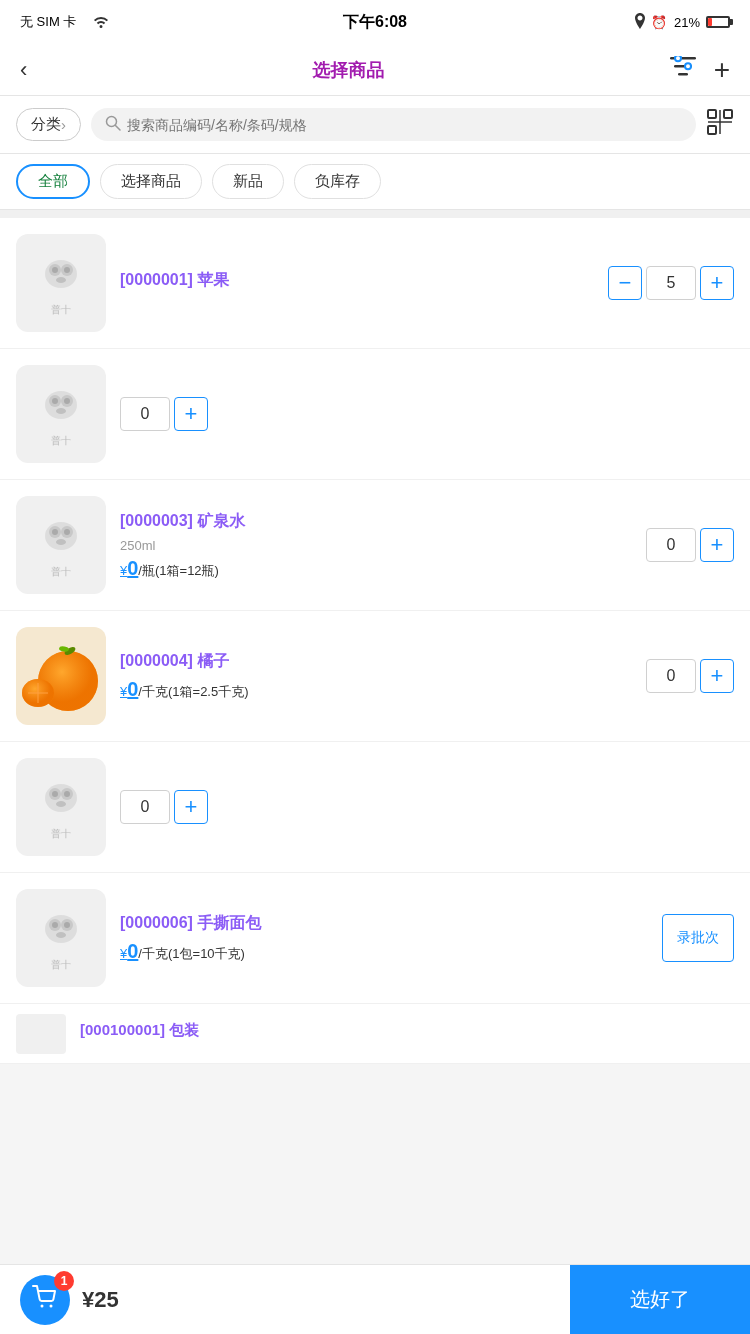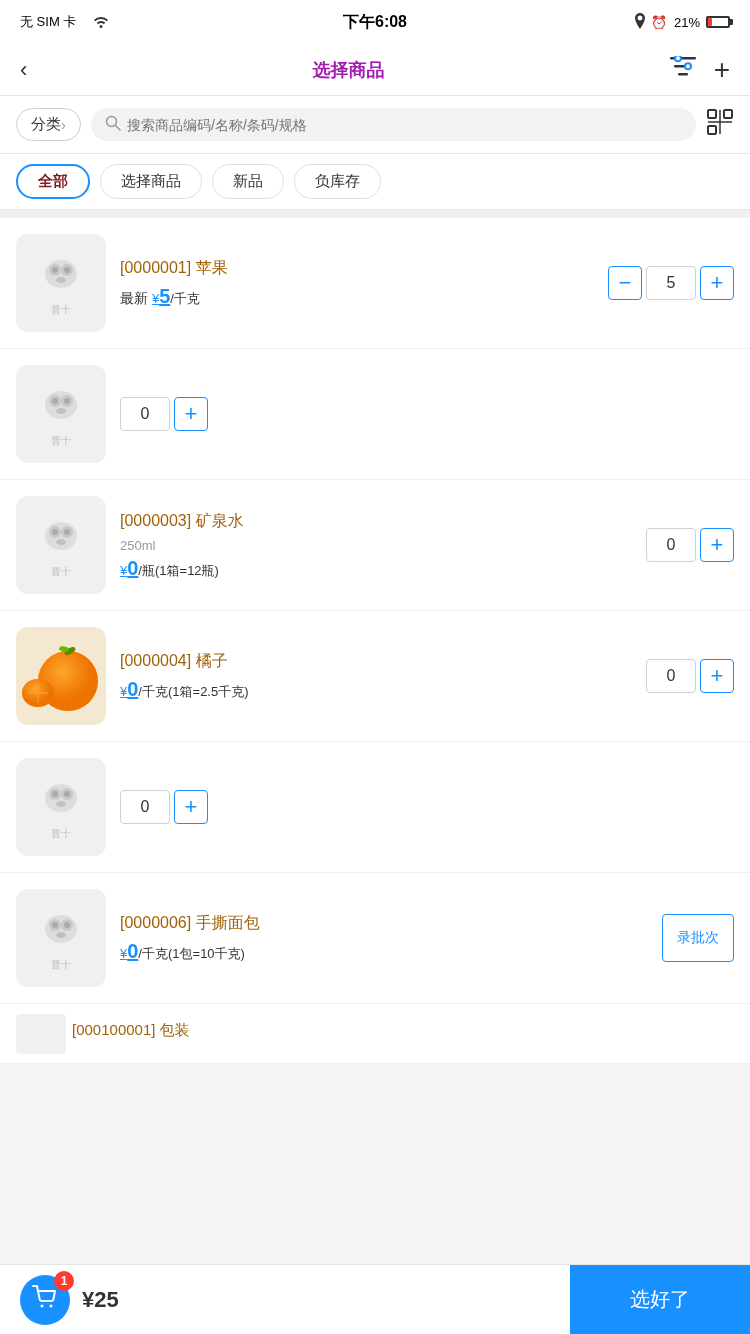--- a/index.html
+++ b/index.html
@@ -121,22 +121,22 @@
       padding: 6px 20px;
       border-radius: 20px;
       font-size: 15px;
       cursor: pointer;
       border: 1px solid #e0e0e0;
       background: #fff;
       color: #333;
     }
     .tab-item.active {
       border: 2px solid #1890ff;
-      color: #7f1d1d;
-      font-weight: 700;
+      color: #15803d;
+      font-weight: 400;
     }
 
     
     .divider {
       height: 8px;
       background: #f0f0f0;
     }
 
     
     .product-list {
@@ -174,22 +174,22 @@
     .owl-text {
       font-size: 10px;
       color: #bbb;
       margin-top: 2px;
     }
     .product-info {
       flex: 1;
     }
     .product-name {
       font-size: 16px;
-      color: #a16207;
-      font-weight: 400;
+      color: #8b5cf6;
+      font-weight: 700;
       margin-bottom: 6px;
     }
     .product-spec {
       font-size: 13px;
       color: #999;
       margin-bottom: 4px;
     }
     .product-price {
       font-size: 14px;
       color: #333;
@@ -316,21 +316,21 @@
       align-items: center;
       justify-content: center;
     }
 
     
     .partial-item {
       background: #fff;
       padding: 16px;
       display: flex;
       align-items: center;
-      gap: 6px;
+      gap: 14px;
       border-bottom: 1px solid #f0f0f0;
       overflow: hidden;
       height: 60px;
     }
 
     
     .fruit-orange {
       width: 90px;
       height: 90px;
     }
@@ -428,24 +428,20 @@
             <ellipse cx="22" cy="30" rx="5" ry="3" fill="#c0c0c0"></ellipse>
           </svg>
         </span>
         <span class="owl-text">普十</span>
       </div>
     </div>
     <div class="product-info">
       <div class="product-name">
         <span>[0000001]</span> <span>苹果</span>
       </div>
-      <div class="product-price">
-        <span class="price-label">最新</span>
-        <span class="price-currency">¥</span><span class="price-value">5</span><span class="price-unit">/千克</span>
-      </div>
     </div>
     <div class="qty-control">
       <button class="qty-btn">−</button>
       <input class="qty-input" type="text" value="5" style="">
       <button class="qty-btn">+</button>
     </div>
   </div>
 
   <div class="product-item">
     <div class="product-img">

